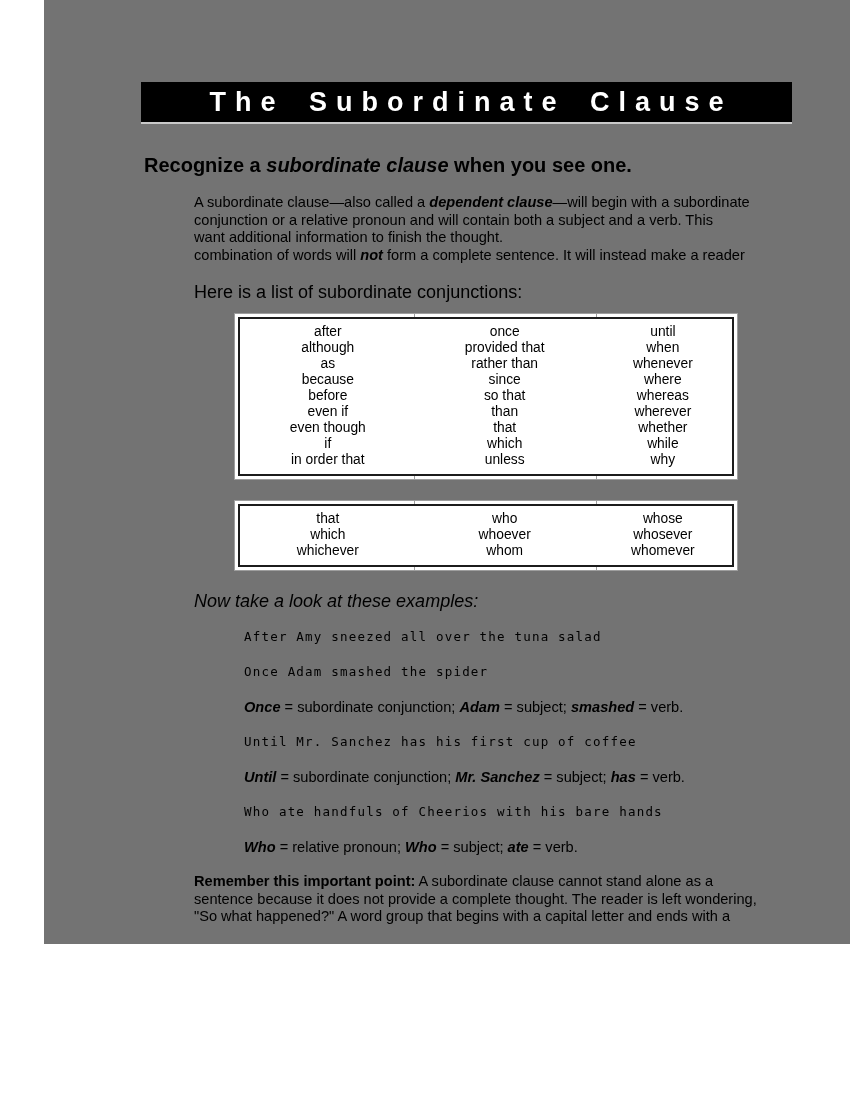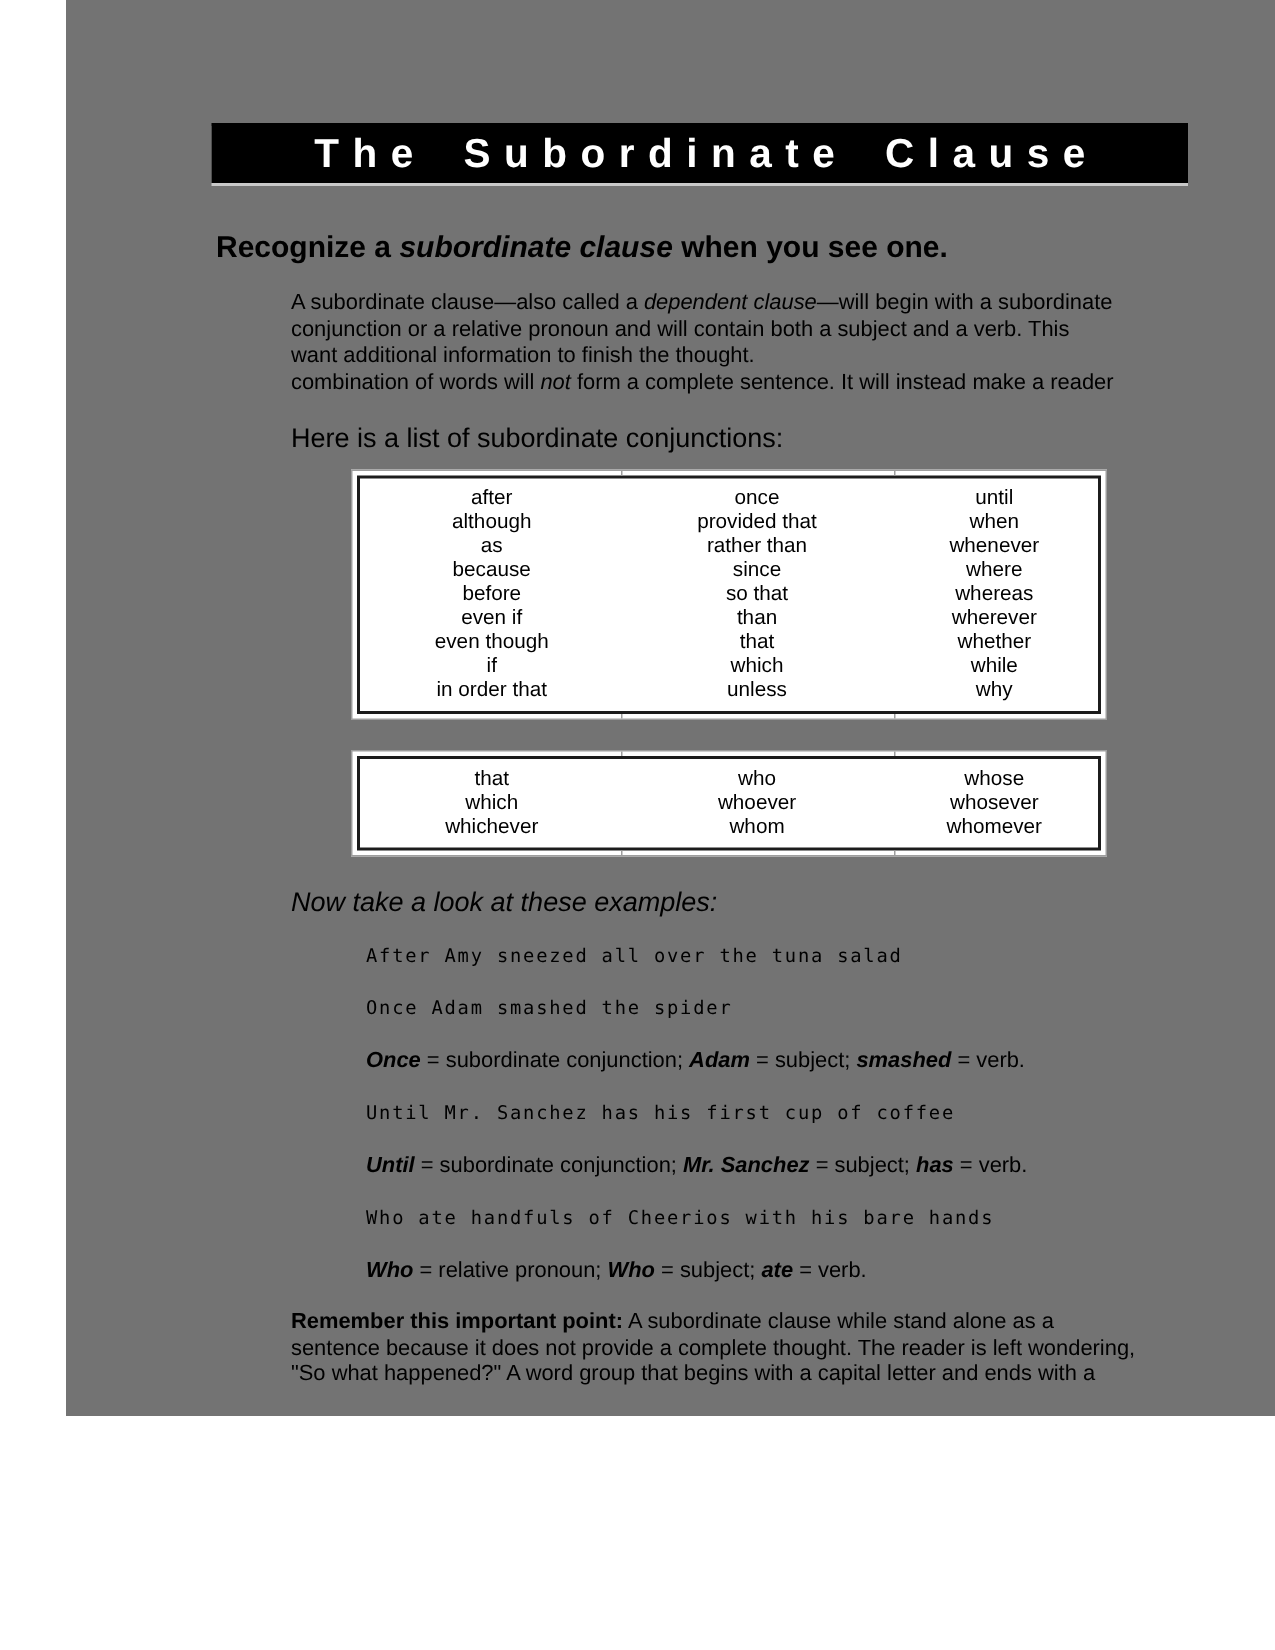--- a/index.html
+++ b/index.html
@@ -107,21 +107,21 @@
     white-space: nowrap;
   }
   .example-analysis {
     margin-left: 200px;
     font-size: 14.6px;
     line-height: 18px;
     margin-bottom: 17px;
     white-space: nowrap;
   }
   .closing { width: 610px; }
-  .seg-i { font-style: italic; }
+  .seg-i { font-style: italic; font-weight: bold; }
   .seg-b { font-weight: bold; }
   .seg-bi { font-weight: bold; font-style: italic; }
 </style>
 </head>
 <body>
 
 <div class="page">
 
   <div class="banner">
     <span class="banner-title">The Subordinate Clause</span>
@@ -217,19 +217,19 @@
         <div class="example-sentence">After Amy sneezed all over the tuna salad</div>
         <div class="example-sentence">Once Adam smashed the spider</div>
         <div class="example-analysis"><span class="seg-bi">Once</span><span> = subordinate conjunction; </span><span class="seg-bi">Adam</span><span> = subject; </span><span class="seg-bi">smashed</span><span> = verb.</span></div>
         <div class="example-sentence">Until Mr. Sanchez has his first cup of coffee</div>
         <div class="example-analysis"><span class="seg-bi">Until</span><span> = subordinate conjunction; </span><span class="seg-bi">Mr. Sanchez</span><span> = subject; </span><span class="seg-bi">has</span><span> = verb.</span></div>
         <div class="example-sentence">Who ate handfuls of Cheerios with his bare hands</div>
         <div class="example-analysis"><span class="seg-bi">Who</span><span> = relative pronoun; </span><span class="seg-bi">Who</span><span> = subject; </span><span class="seg-bi">ate</span><span> = verb.</span></div>
       </div>
 
     <div class="para closing">
-        <div><span class="seg-b">Remember this important point:</span><span> A subordinate clause while stand alone as a</span></div>
+        <div><span class="seg-b">Remember this important point:</span><span> A subordinate clause cannot stand alone as a</span></div>
         <div><span>sentence because it does not provide a complete thought. The reader is left wondering,</span></div>
         <div><span>"So what happened?" A word group that begins with a capital letter and ends with a</span></div>
       </div>
 
   </div>
 </div>
 
 </body></html>

